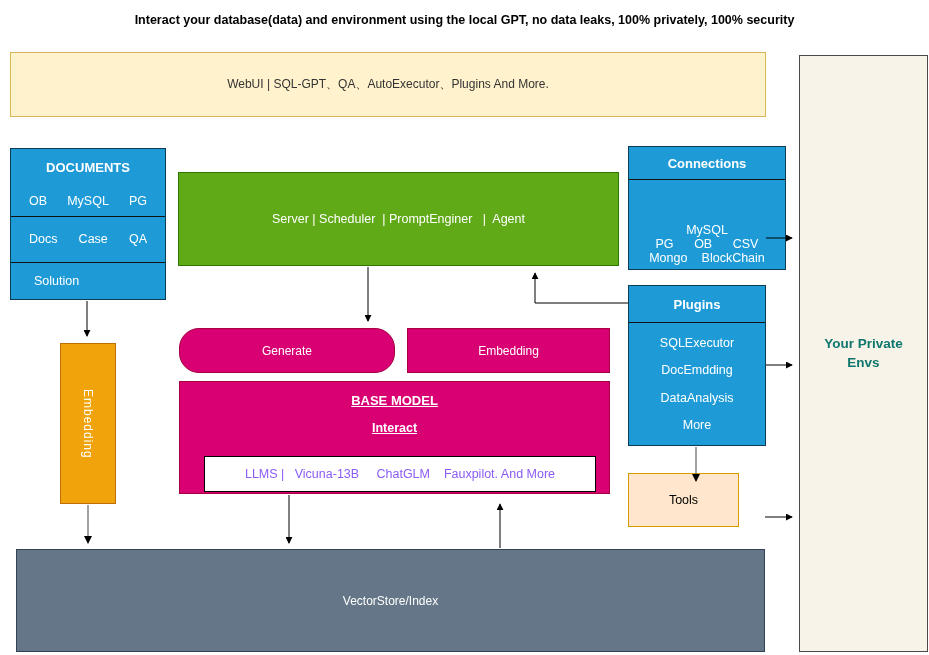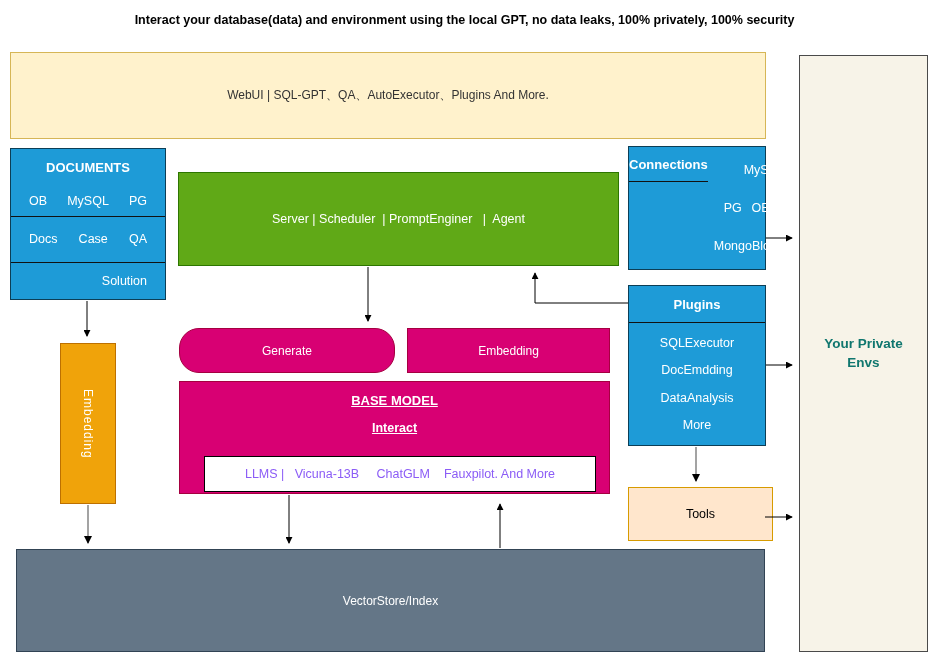--- a/index.html
+++ b/index.html
@@ -7,37 +7,37 @@
   #canvas { position: relative; width: 929px; height: 655px; background: #ffffff; overflow: hidden; }
 
   .abs { position: absolute; }
   .center { display: flex; align-items: center; justify-content: center; }
   .pre { white-space: pre; }
 
   .page-title { top: 13px; left: 0; width: 100%; text-align: center;
     font-size: 12.5px; font-weight: bold; color: #000; }
 
   
-  .webui { left: 10px; top: 52px; width: 756px; height: 87px;
+  .webui { left: 10px; top: 52px; width: 756px; height: 65px;
     background: #FFF2CC; border: 1px solid #D6B656; color: #333;
     font-size: 12px; }
 
   
   .blue { background: #1E9BD7; border: 1px solid rgba(0,0,0,0.6); color: #fff; }
   .blue .hdr { font-weight: bold; font-size: 13px; display: flex; align-items: center; justify-content: center; }
   .divider-b { border-bottom: 1px solid #111; }
 
   .documents { left: 10px; top: 148px; width: 156px; height: 152px; display: flex; flex-direction: column; }
   .documents .hdr { height: 38px; }
   .doc-row { display: flex; align-items: center; justify-content: space-between; padding: 0 18px; font-size: 12.5px; }
   .doc-row.r1 { height: 31px; }
   .doc-row.r2 { height: 46px; }
-  .doc-row.r3 { height: 37px; justify-content: flex-end; padding-left: 23px; }
-
-  .connections { left: 628px; top: 146px; width: 138px; height: 124px; display: flex; flex-direction: row; }
+  .doc-row.r3 { height: 37px; justify-content: flex-start; padding-left: 23px; }
+
+  .connections { left: 628px; top: 146px; width: 158px; height: 124px; display: flex; flex-direction: column; gap: 39px; }
   .connections .hdr { height: 35px; }
   .conn-rows { flex: 1; display: flex; flex-direction: column; justify-content: space-around; padding: 4px 0; }
   .conn-row { display: flex; align-items: center; justify-content: space-evenly; padding: 0 6px; font-size: 12.5px; }
 
   .plugins { left: 628px; top: 285px; width: 138px; height: 161px; display: flex; flex-direction: column; }
   .plugins .hdr { height: 37px; }
   .plug-items { flex: 1; display: flex; flex-direction: column; justify-content: space-around; padding: 6px 0; }
   .plug-item { text-align: center; font-size: 12.5px; }
 
   
@@ -54,21 +54,21 @@
   .bm-models { position: absolute; left: 24px; top: 74px; width: 392px; height: 36px;
     background: #fff; border: 1.5px solid #000; color: #8b5cf6; font-size: 12.5px; }
 
   
   .embed-orange { left: 60px; top: 343px; width: 56px; height: 161px;
     background: #F0A30A; border: 1px solid #BD7000; color: #fff; font-size: 12px;
     display: flex; align-items: center; justify-content: center; }
   .vtext { writing-mode: vertical-rl; letter-spacing: 1px; }
 
   
-  .tools { left: 628px; top: 487px; width: 145px; height: 54px;
+  .tools { left: 628px; top: 473px; width: 111px; height: 54px;
     background: #FFE6CC; border: 1px solid #D79B00; color: #000; font-size: 12.5px; }
 
   
   .vstore { left: 16px; top: 549px; width: 749px; height: 103px;
     background: #647687; border: 1px solid #314354; color: #fff; font-size: 12px; }
 
   
   .private { left: 799px; top: 55px; width: 129px; height: 597px;
     background: #F7F3E8; border: 1px solid #4a4a4a; color: #0f766e; }
   .private .ptxt { font-weight: bold; font-size: 13.5px; text-align: center; width: 100px; line-height: 1.35; }

